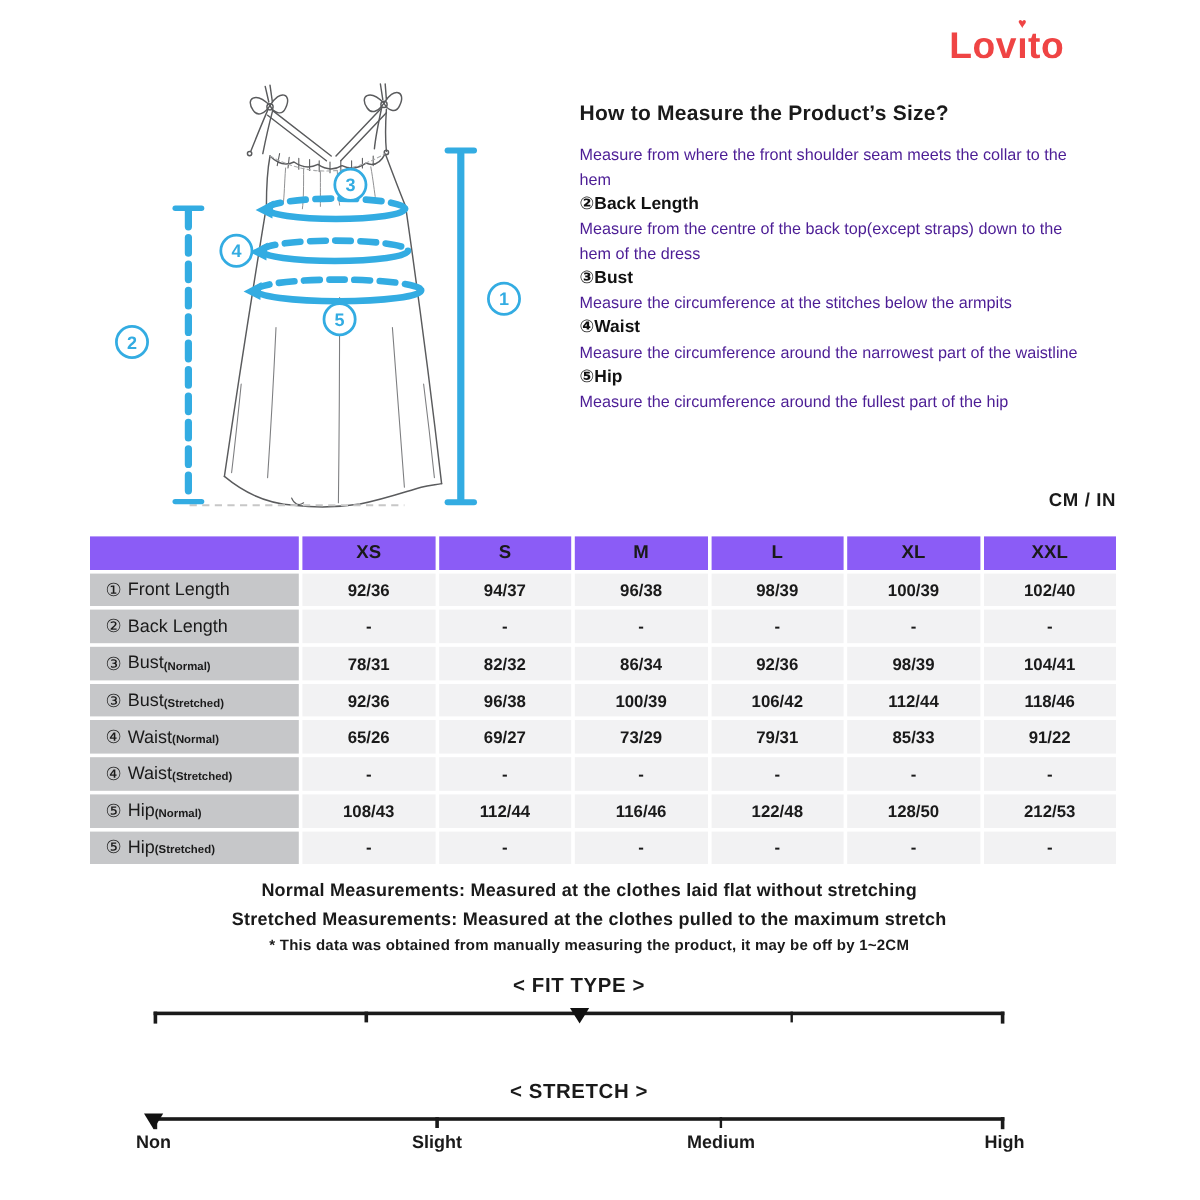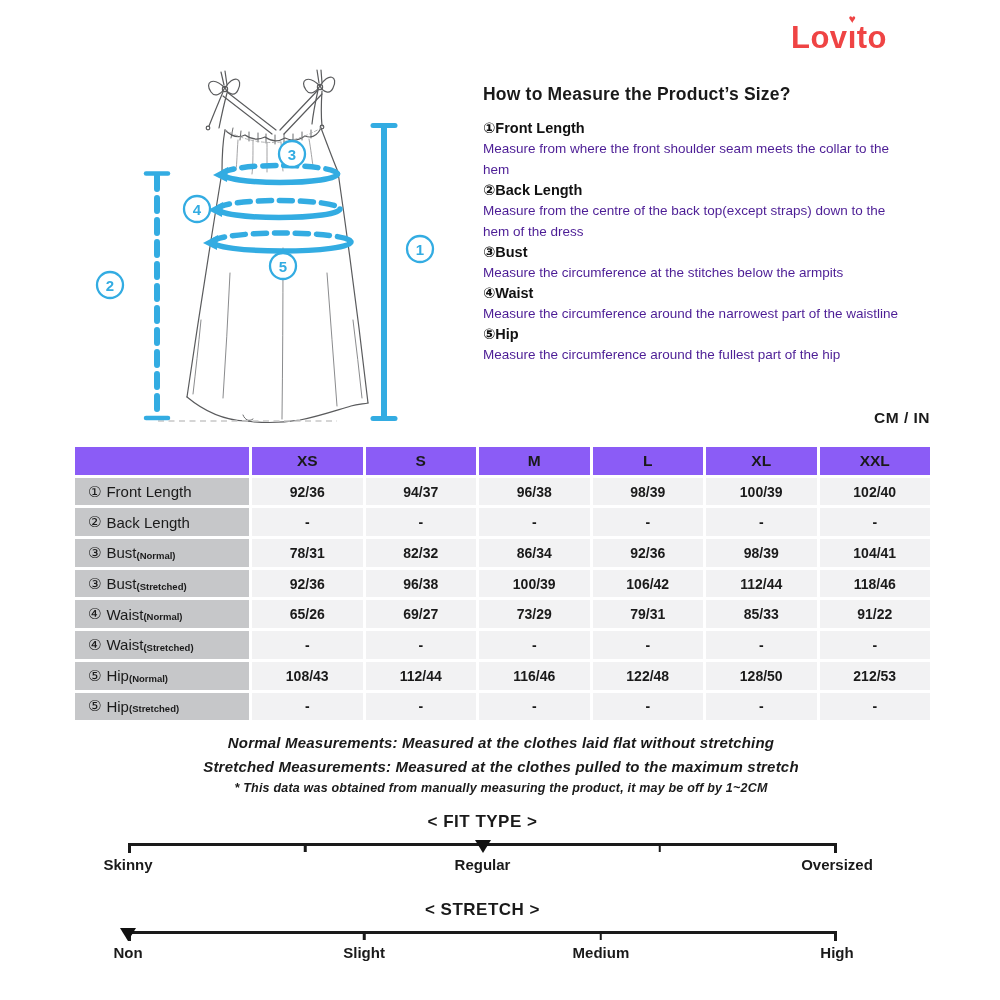--- a/index.html
+++ b/index.html
@@ -31,21 +31,21 @@
   .hcell { background:#8b5cf6; display:flex; align-items:center; justify-content:center;
            font-size:15.5px; font-weight:bold; }
   .lcell { background:#c6c7c9; display:flex; align-items:center; padding-left:13px;
            font-size:15px; white-space:nowrap; }
   .lcell .cnum { margin-right:5px; font-size:15px; }
   .lcell .sub { font-size:9.5px; font-weight:bold; align-self:center; margin-top:5px; }
   .vcell { background:#f2f2f3; display:flex; align-items:center; justify-content:center;
            font-size:14px; font-weight:bold; }
 
   
-  .notes { position:absolute; top:731px; left:16px; width:970px; text-align:center;font-style:italic; }
+  .notes { position:absolute; top:731px; left:6px; width:970px; text-align:center; }
   .note-main { font-size:15px; font-weight:bold; line-height:23.5px; letter-spacing:0.2px; }
   .note-small { font-size:12.5px; font-weight:bold; margin-top:3px; letter-spacing:0.2px; }
 
   
   .scale { position:absolute; left:128px; width:709px; }
   .scale-title { text-align:center; font-size:17px; font-weight:bold; letter-spacing:0.5px; }
   .scale-line { position:relative; margin-top:11px; height:3px; background:#1a1a1a; }
   .scale-line::before, .scale-line::after { content:""; position:absolute; top:0; width:3px; height:10px; background:#1a1a1a; }
   .scale-line::before { left:0; } .scale-line::after { right:0; }
   .tick { position:absolute; top:0; width:2.5px; height:9px; background:#1a1a1a; transform:translateX(-50%); }
@@ -160,21 +160,20 @@
       <g>
         <circle cx="208" cy="198" r="13" fill="#fff" stroke="#33ACE2" stroke-width="2.3"></circle>
         <text x="208" y="203.5" fill="#33ACE2">5</text>
       </g>
     </g>
   </svg>
 
   <div class="howto">
     <h2>How to Measure the Product’s Size?</h2>
     <div id="howto-items">
-        <div class="mi-name"><span>①</span><span>Front Length</span></div>
         <div class="mi-desc">Measure from where the front shoulder seam meets the collar to the hem</div>
         <div class="mi-name"><span>②</span><span>Back Length</span></div>
         <div class="mi-desc">Measure from the centre of the back top(except straps) down to the hem of the dress</div>
         <div class="mi-name"><span>③</span><span>Bust</span></div>
         <div class="mi-desc">Measure the circumference at the stitches below the armpits</div>
         <div class="mi-name"><span>④</span><span>Waist</span></div>
         <div class="mi-desc">Measure the circumference around the narrowest part of the waistline</div>
         <div class="mi-name"><span>⑤</span><span>Hip</span></div>
         <div class="mi-desc">Measure the circumference around the fullest part of the hip</div>
       </div>
@@ -284,25 +283,20 @@
     <div class="note-small">* This data was obtained from manually measuring the product, it may be off by 1~2CM</div>
   </div>
 
   <div class="scale" id="scale-0">
     <div class="scale-title">&lt; FIT TYPE &gt;</div>
     <div class="scale-line">
         <div class="tick" style="left: 25%;"></div>
         <div class="tick" style="left: 75%;"></div>
         <div class="marker" style="left: 50%;"></div>
       </div>
-    <div class="scale-labels">
-        <div class="slabel" style="left: 0%;">Skinny</div>
-        <div class="slabel" style="left: 50%;">Regular</div>
-        <div class="slabel" style="left: 100%;">Oversized</div>
-      </div>
   </div>
 
   <div class="scale" id="scale-1">
     <div class="scale-title">&lt; STRETCH &gt;</div>
     <div class="scale-line">
         <div class="tick" style="left: 33.3%;"></div>
         <div class="tick" style="left: 66.7%;"></div>
         <div class="marker" style="left: 0%;"></div>
       </div>
     <div class="scale-labels">

